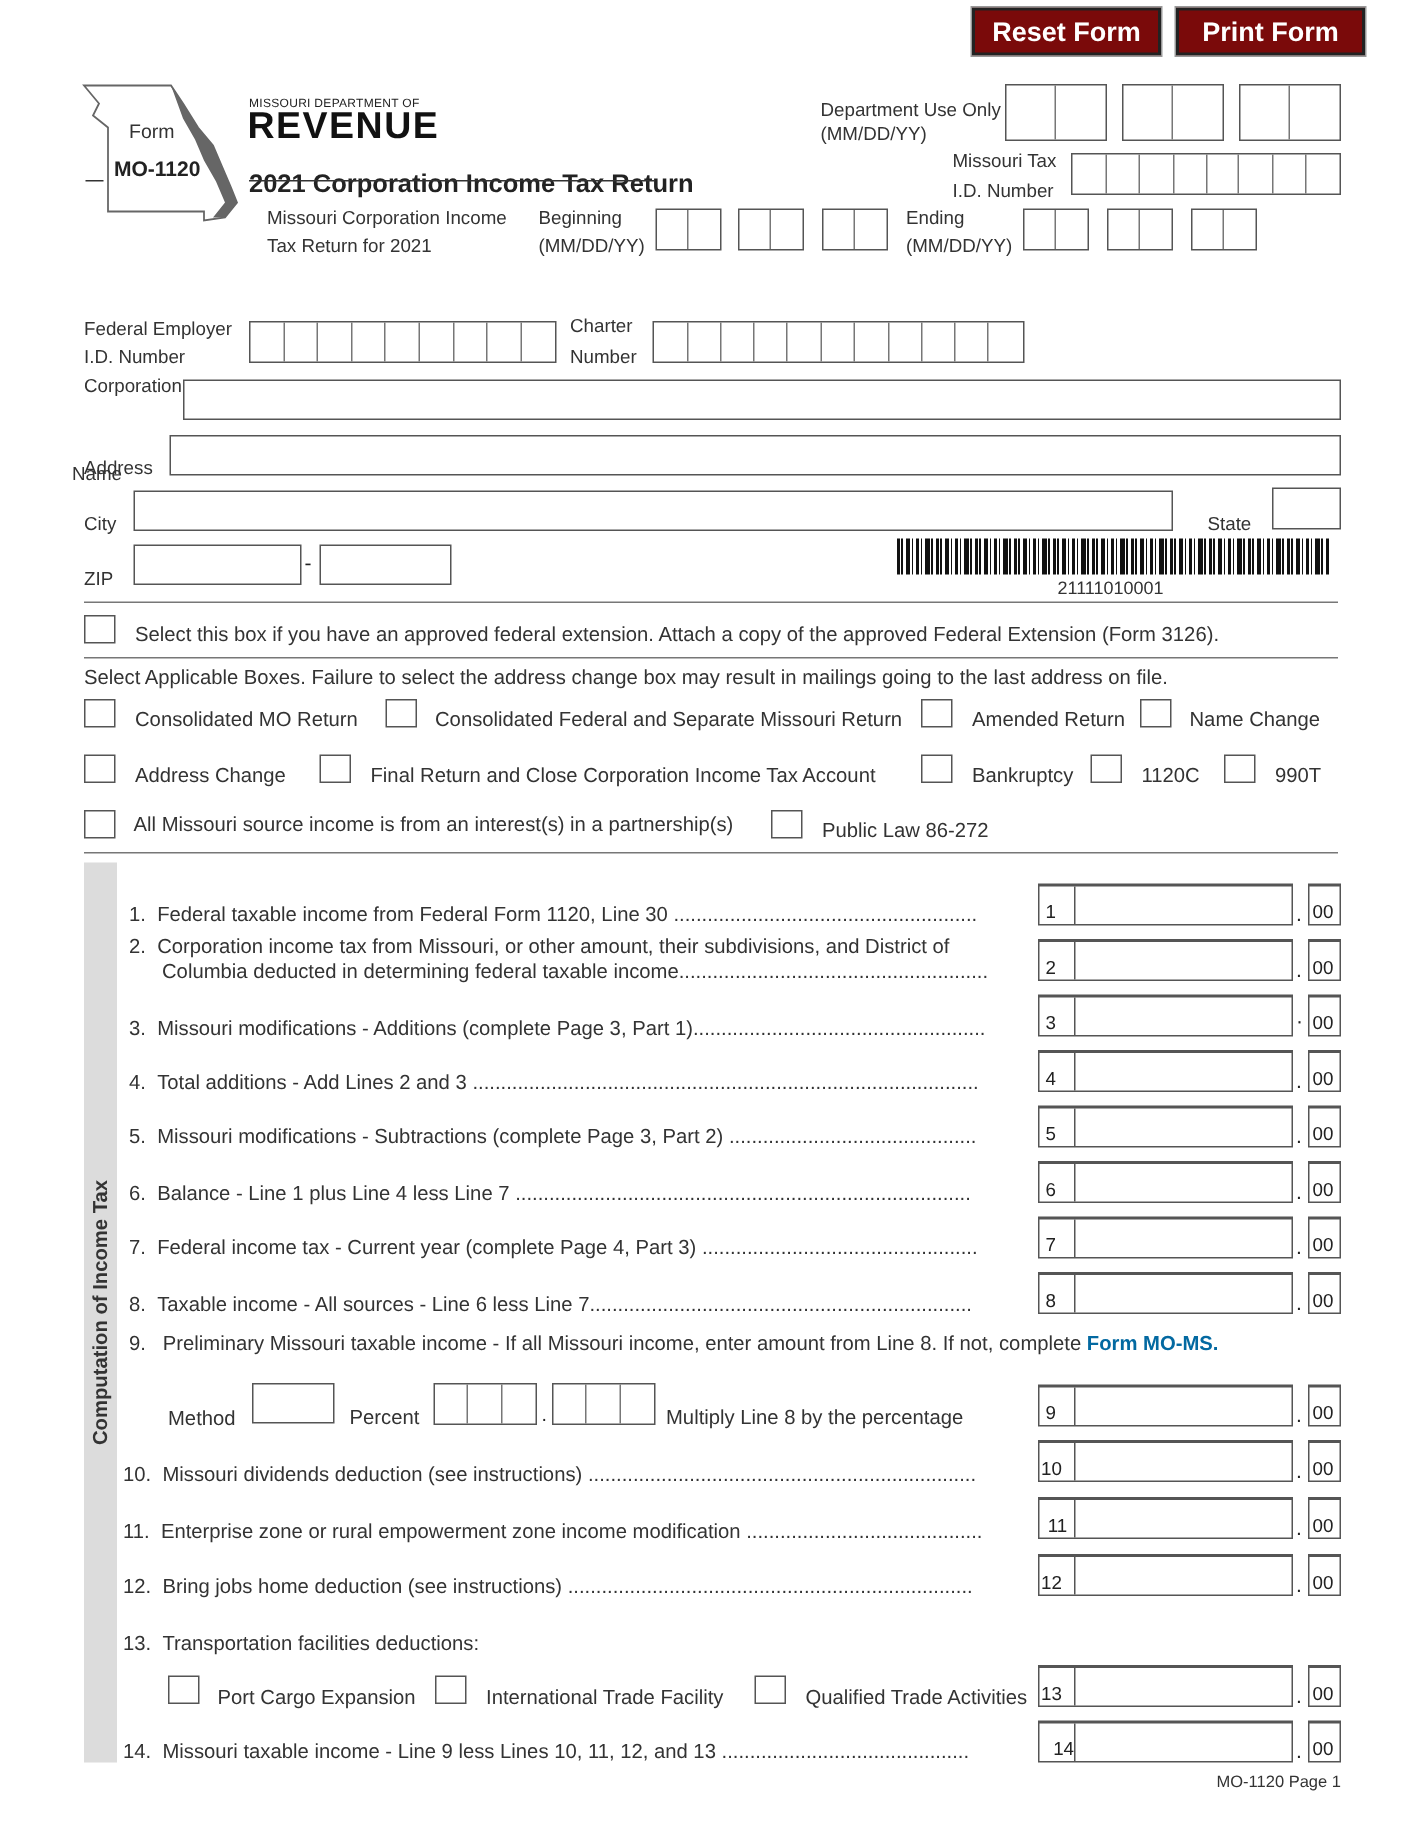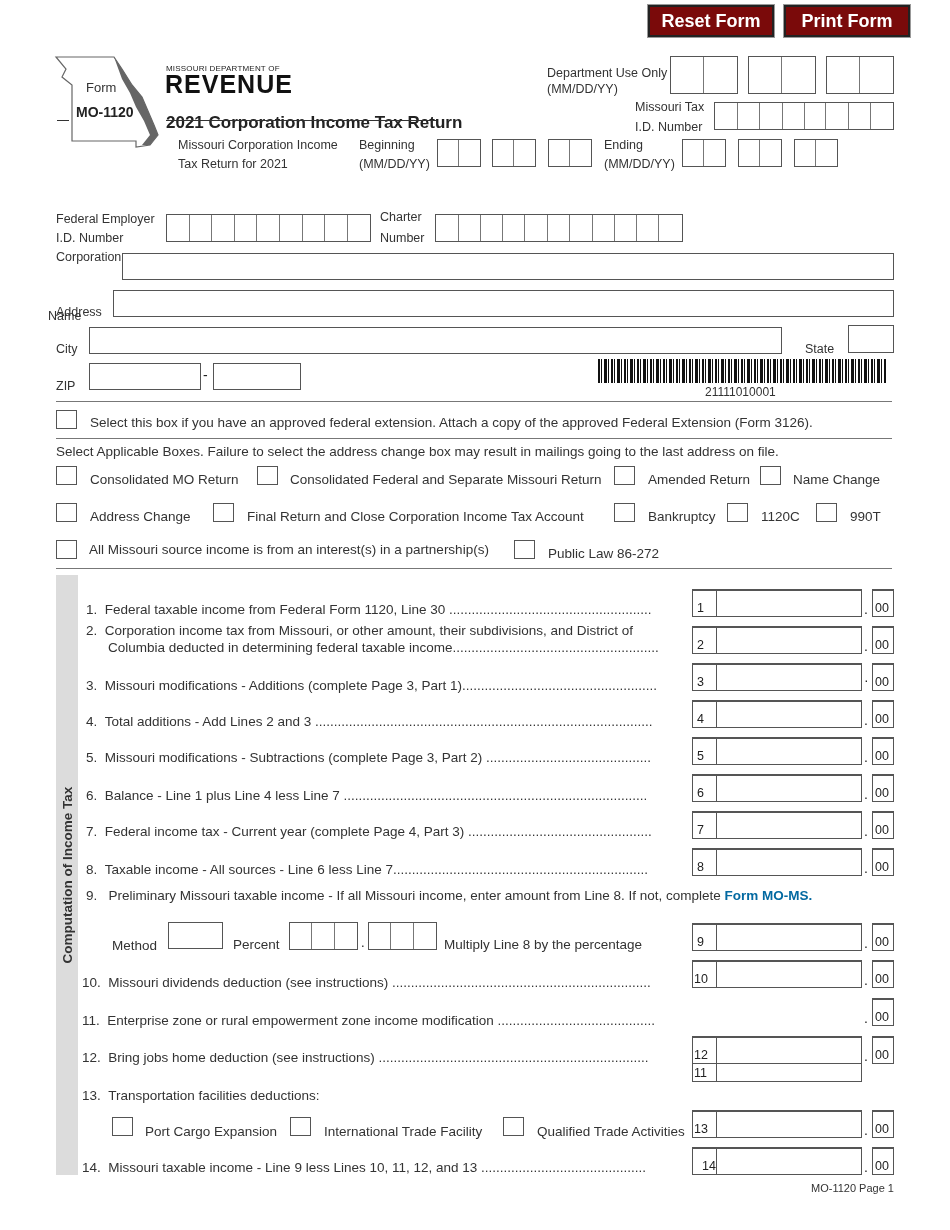--- a/index.html
+++ b/index.html
@@ -274,21 +274,21 @@
 <div class="cents" style="top:923px;">00</div>
 
 <div class="line-text" style="top:974px;left:82px;"><span>10.</span>&nbsp;&nbsp;<span>Missouri dividends deduction (see instructions) .....................................................................</span></div>
 <div class="amt" style="top:960px;">
     <div class="num" style="padding-left:1px;">10</div>
   </div>
 <div class="dot" style="top:972px;">.</div>
 <div class="cents" style="top:960px;">00</div>
 
 <div class="line-text" style="top:1012px;left:82px;"><span>11.</span>&nbsp;&nbsp;<span>Enterprise zone or rural empowerment zone income modification ..........................................</span></div>
-<div class="amt" style="top:1054px;">
+<div class="amt" style="top:998px;text-align:center;">
     <div class="num" style="padding-left:1px;">11</div>
   </div>
 <div class="dot" style="top:1010px;">.</div>
 <div class="cents" style="top:998px;">00</div>
 
 <div class="line-text" style="top:1049px;left:82px;"><span>12.</span>&nbsp;&nbsp;<span>Bring jobs home deduction (see instructions)  ........................................................................</span></div>
 <div class="amt" style="top:1036px;">
     <div class="num" style="padding-left:1px;">12</div>
   </div>
 <div class="dot" style="top:1048px;">.</div>

